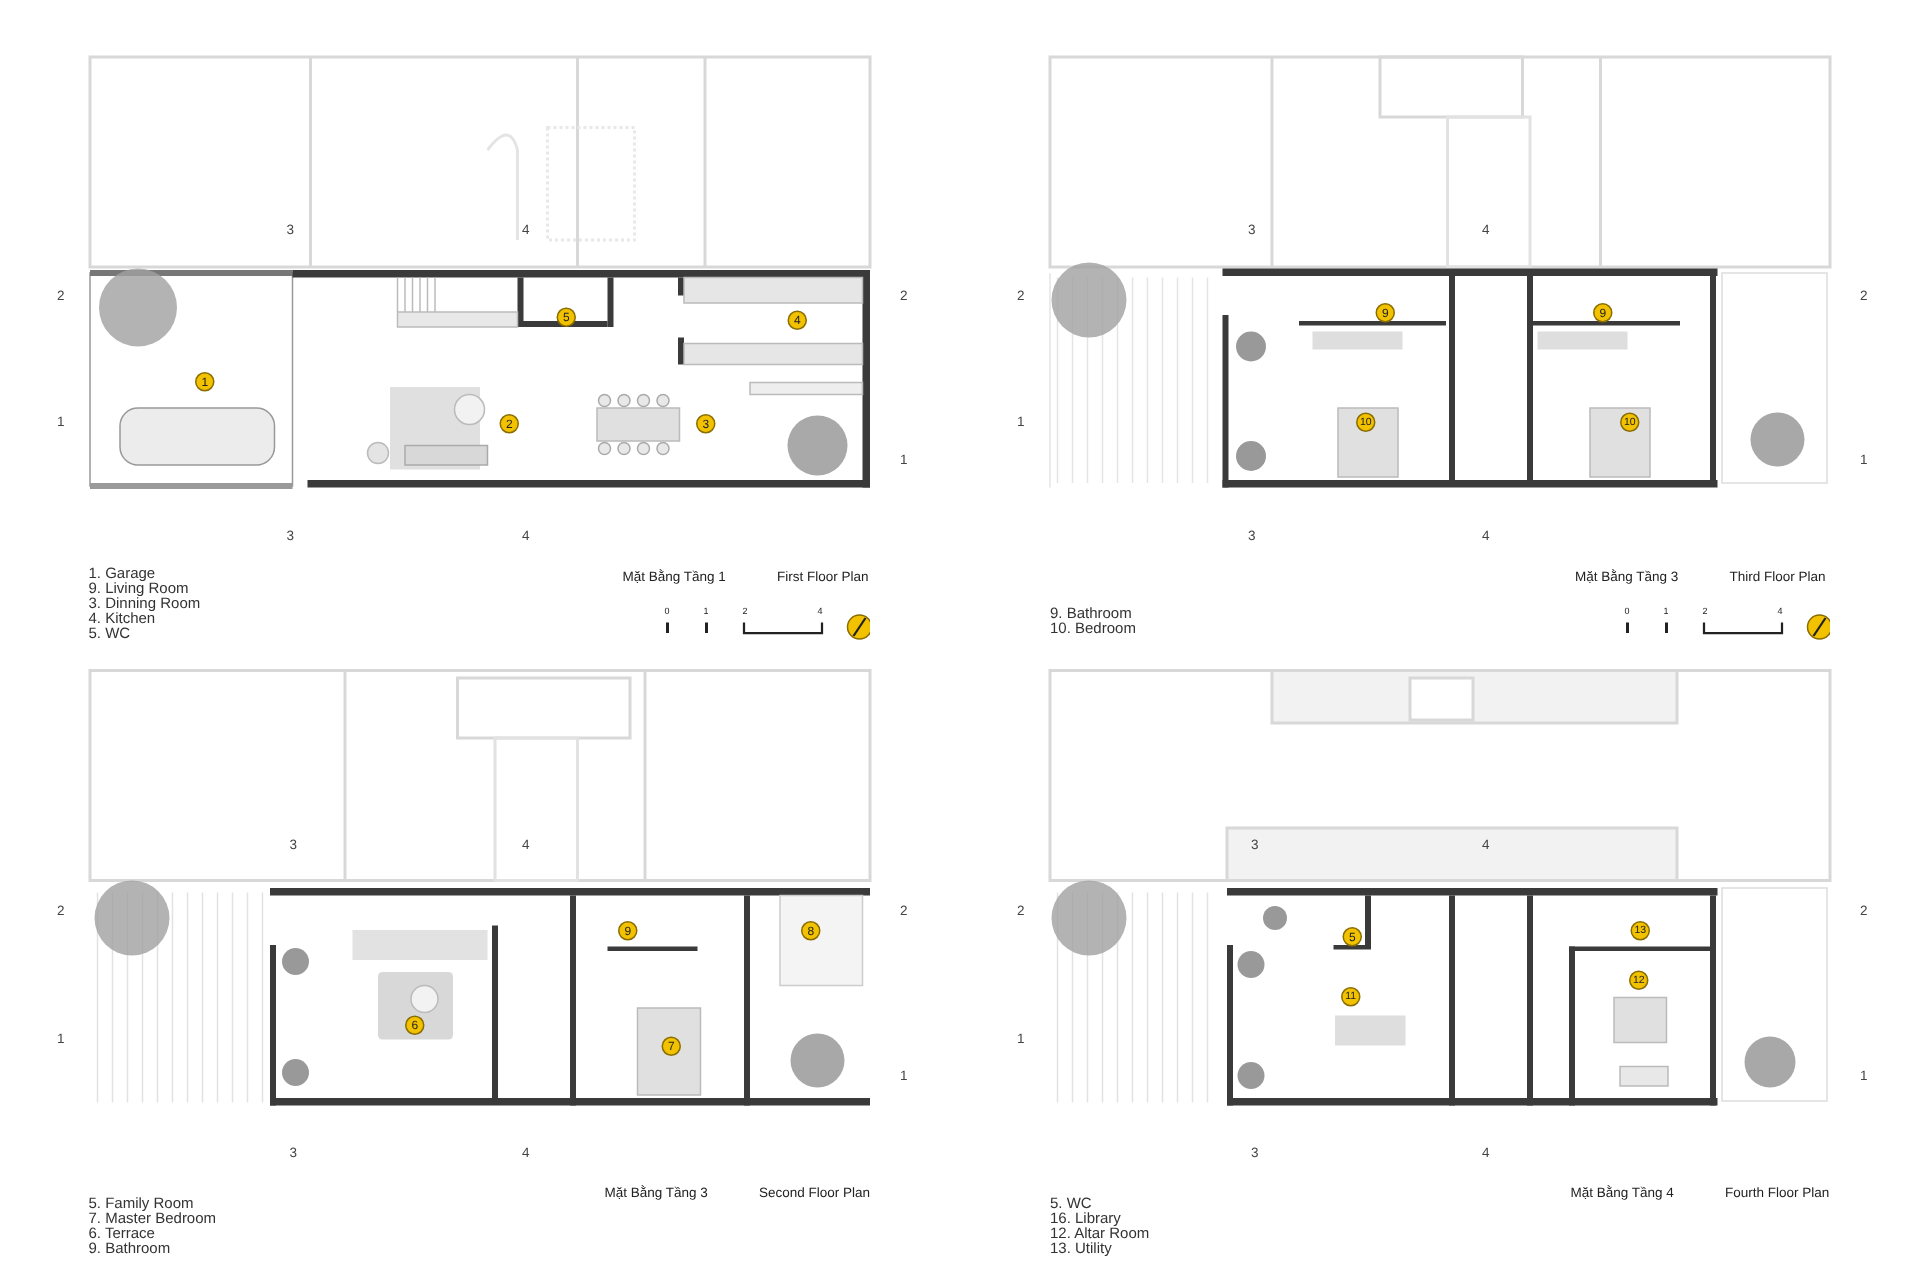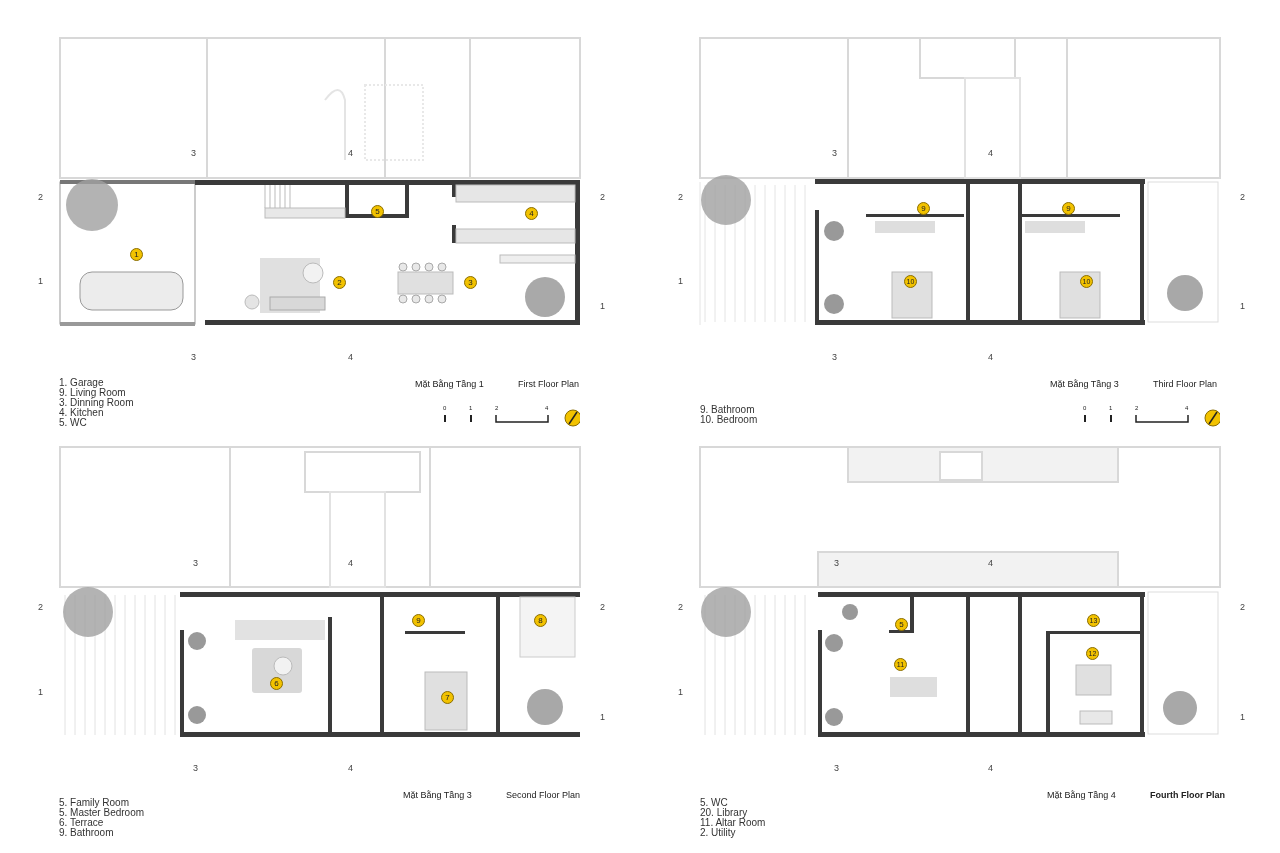--- a/index.html
+++ b/index.html
@@ -210,21 +210,21 @@
     <circle cx="283" cy="666" r="9" fill="#f2f2f2" stroke="#bbb"></circle>
     <rect x="425" y="672" width="42" height="58" fill="#e0e0e0" stroke="#bbb"></rect>
     <rect x="520" y="597" width="55" height="60" fill="#f4f4f4" stroke="#ccc"></rect>
     <circle cx="88" cy="612" r="25" fill="#a0a0a0" opacity="0.8"></circle>
     <circle cx="197" cy="641" r="9" fill="#999"></circle>
       <circle cx="197" cy="715" r="9" fill="#999"></circle>
     <circle cx="545" cy="707" r="18" fill="#999" opacity="0.85"></circle>
   </svg>
   <div class="legend" style="left:59px;top:798px;">
     <div>5. Family Room</div>
-    <div>5. Master Bedroom</div>
+    <div>7. Master Bedroom</div>
     <div>6. Terrace</div>
     <div>9. Bathroom</div>
   </div>
   <div class="title-vn" style="left:403px;top:790px;">Mặt Bằng Tầng 3</div>
   <div class="title-en" style="left:506px;top:790px;">Second Floor Plan</div>
 </div>
 
 <div class="panel" style="left:0;top:0;">
   <svg class="plan" width="1280" height="853">
     <g stroke="#d8d8d8" fill="none" stroke-width="2">
@@ -263,26 +263,26 @@
     <rect x="1080" y="711" width="32" height="13" fill="#e8e8e8" stroke="#bbb"></rect>
     <circle cx="726" cy="612" r="25" fill="#a0a0a0" opacity="0.8"></circle>
     <circle cx="850" cy="612" r="8" fill="#999"></circle>
     <circle cx="834" cy="643" r="9" fill="#999"></circle>
       <circle cx="834" cy="717" r="9" fill="#999"></circle>
     <circle cx="1180" cy="708" r="17" fill="#999" opacity="0.85"></circle>
     <rect x="1148" y="592" width="70" height="142" fill="none" stroke="#ddd"></rect>
   </svg>
   <div class="legend" style="left:700px;top:798px;">
     <div>5.  WC</div>
-    <div>20. Library</div>
-    <div>11. Altar Room</div>
-    <div>2. Utility</div>
+    <div>16. Library</div>
+    <div>12. Altar Room</div>
+    <div>13. Utility</div>
   </div>
   <div class="title-vn" style="left:1047px;top:790px;">Mặt Bằng Tầng 4</div>
-  <div class="title-en" style="left:1150px;top:790px;font-weight:bold;">Fourth Floor Plan</div>
+  <div class="title-en" style="left:1150px;top:790px;">Fourth Floor Plan</div>
 </div>
 
 <div id="markers">
     <div class="marker" style="left: 130px; top: 248px; background: rgb(242, 194, 0);">1</div>
     <div class="marker" style="left: 333px; top: 276px; background: rgb(242, 194, 0);">2</div>
     <div class="marker" style="left: 464px; top: 276px; background: rgb(242, 194, 0);">3</div>
     <div class="marker" style="left: 525px; top: 207px; background: rgb(242, 194, 0);">4</div>
     <div class="marker" style="left: 371px; top: 205px; background: rgb(242, 194, 0);">5</div>
     <div class="marker" style="left: 917px; top: 202px; background: rgb(242, 194, 0);">9</div>
     <div class="marker" style="left: 904px; top: 275px; background: rgb(242, 194, 0); font-size: 7px;">10</div>

